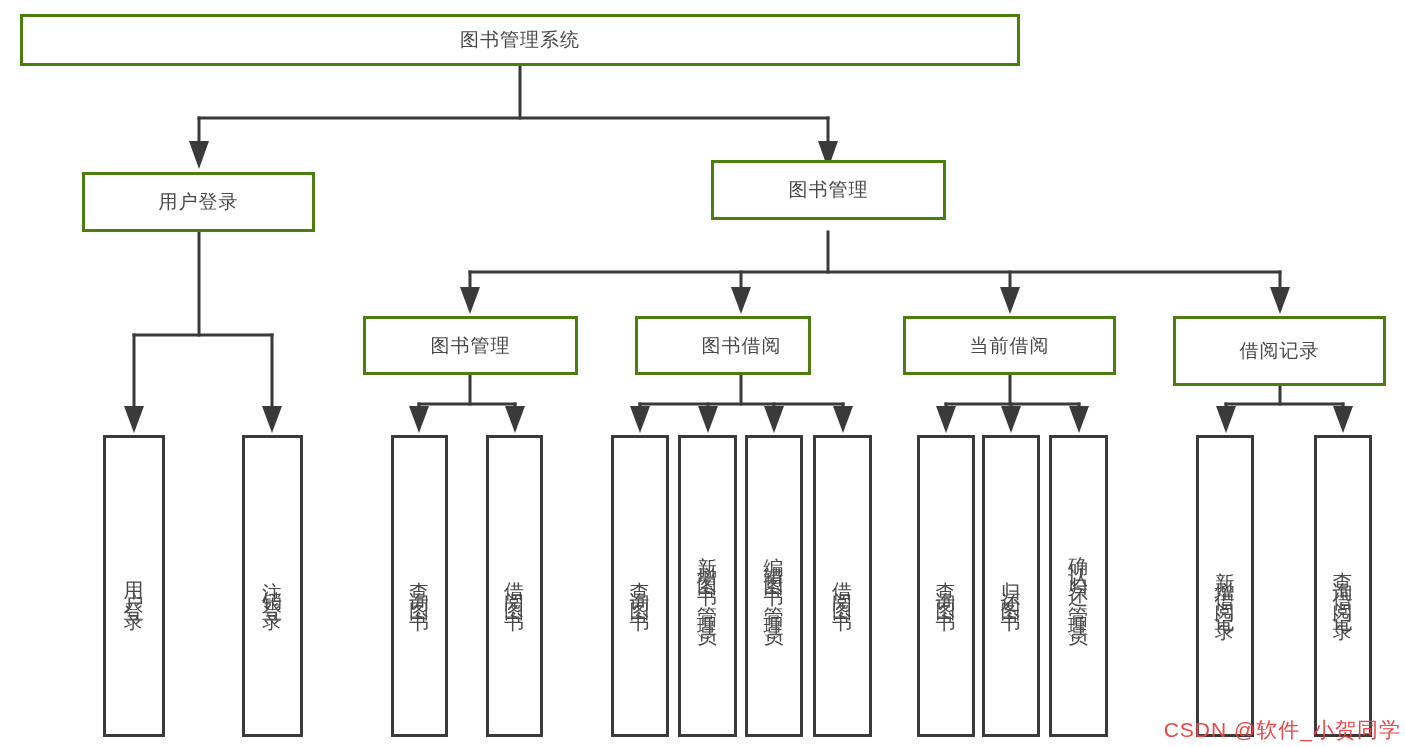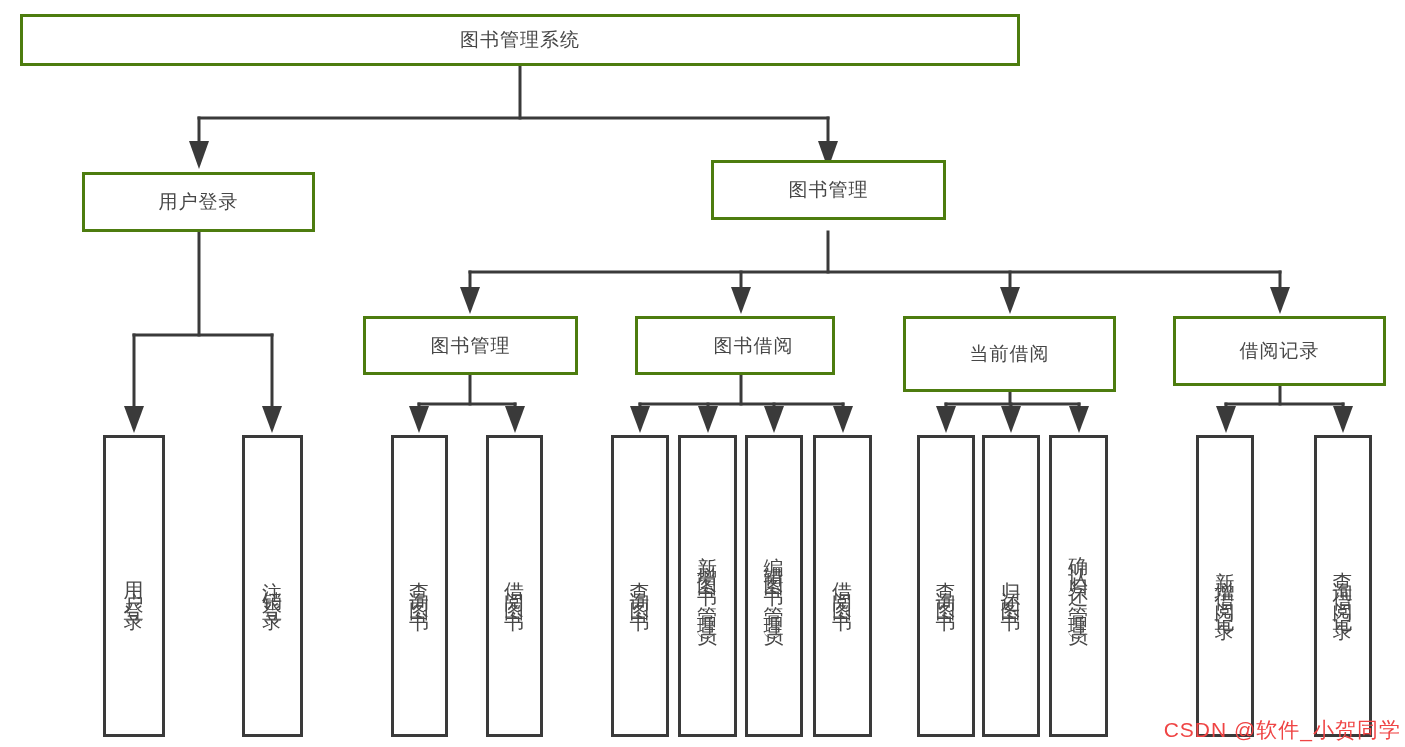--- a/index.html
+++ b/index.html
@@ -147,24 +147,24 @@
   <div class="node" style="left:82px; top:172px; width:233px; height:60px;">
     <span>用户登录</span>
   </div>
   <div class="node" style="left:711px; top:160px; width:235px; height:60px;">
     <span>图书管理</span>
   </div>
 
   <div class="node" style="left:363px; top:316px; width:215px; height:59px;">
     <span>图书管理</span>
   </div>
-  <div class="node" style="left:635px; top:316px; width:200px; height:59px;padding-left:37px;">
+  <div class="node" style="left:635px; top:316px; width:176px; height:59px;padding-left:37px;">
     <span>图书借阅</span>
   </div>
-  <div class="node" style="left:903px; top:316px; width:213px; height:76px;">
+  <div class="node" style="left:903px; top:316px; width:213px; height:59px;">
     <span>当前借阅</span>
   </div>
   <div class="node" style="left:1173px; top:316px; width:213px; height:70px;">
     <span>借阅记录</span>
   </div>
 
   <div class="vnode" style="left:103px; width:62px;">
     <span class="vlabel">用户登录</span>
   </div>
   <div class="vnode" style="left:242px; width:61px;">

